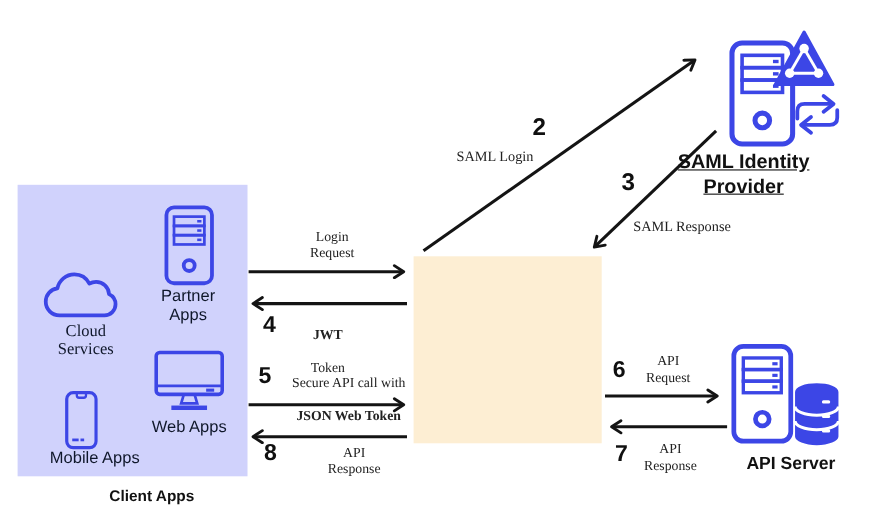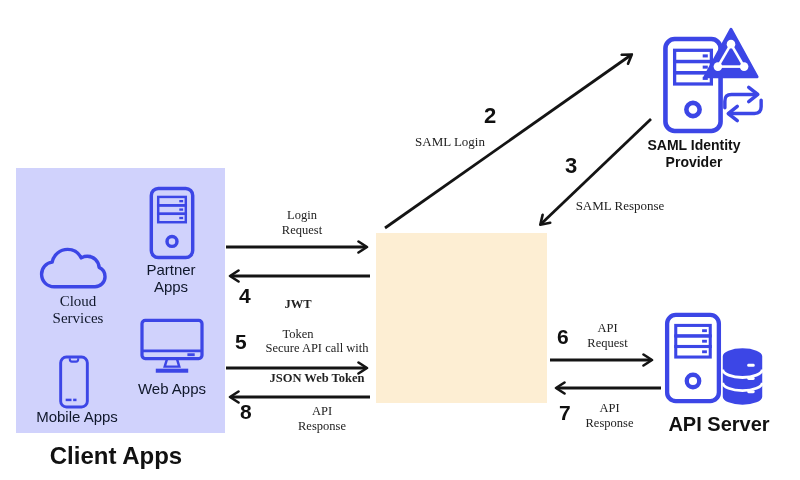--- a/index.html
+++ b/index.html
@@ -121,26 +121,26 @@
     <line class="flow" x1="370" y1="397" x2="231" y2="397" marker-end="url(#ah)"></line>
     <line class="flow" x1="550" y1="360" x2="651" y2="360" marker-end="url(#ah)"></line>
     <line class="flow" x1="661" y1="388" x2="557" y2="388" marker-end="url(#ah)"></line>
   </svg>
 
   <div class="abs sublbl" style="left:38px;top:293px;width:80px;font-family:Liberation Serif, serif;">Cloud
 Services</div>
   <div class="abs sublbl" style="left:136px;top:261px;width:70px;">Partner
 Apps</div>
   <div class="abs sublbl" style="left:132px;top:380px;width:80px;">Web Apps</div>
-  <div class="abs sublbl" style="left:27px;top:408px;width:100px;">Mobile Apps</div>
+  <div class="abs sublbl" style="left:27px;top:408px;width:100px;text-align:right;">Mobile Apps</div>
 
-  <div class="abs entity" style="left:36px;top:442px;width:160px;font-size:24px;">Client Apps</div>
-  <div class="abs entity" style="left:624px;top:137px;width:140px;font-size:14px;">SAML Identity
+  <div class="abs entity" style="left:58px;top:442px;width:160px;font-size:14px;">Client Apps</div>
+  <div class="abs entity" style="left:606px;top:137px;width:140px;font-size:18px;text-decoration:underline;">SAML Identity
 Provider</div>
-  <div class="abs entity" style="left:654px;top:412px;width:130px;font-size:20px;">API Server</div>
+  <div class="abs entity" style="left:654px;top:412px;width:130px;font-size:16px;">API Server</div>
 
   <div class="abs lbl" style="left:252px;top:208px;width:100px;">Login
 Request</div>
 
   <div class="abs num" style="left:484px;top:105px;font-size:22px;">2</div>
   <div class="abs lbl" style="left:400px;top:134px;width:100px;font-size:13px;">SAML Login</div>
 
   <div class="abs num" style="left:565px;top:155px;font-size:22px;">3</div>
   <div class="abs lbl" style="left:565px;top:198px;width:110px;font-size:13px;">SAML Response</div>
 

